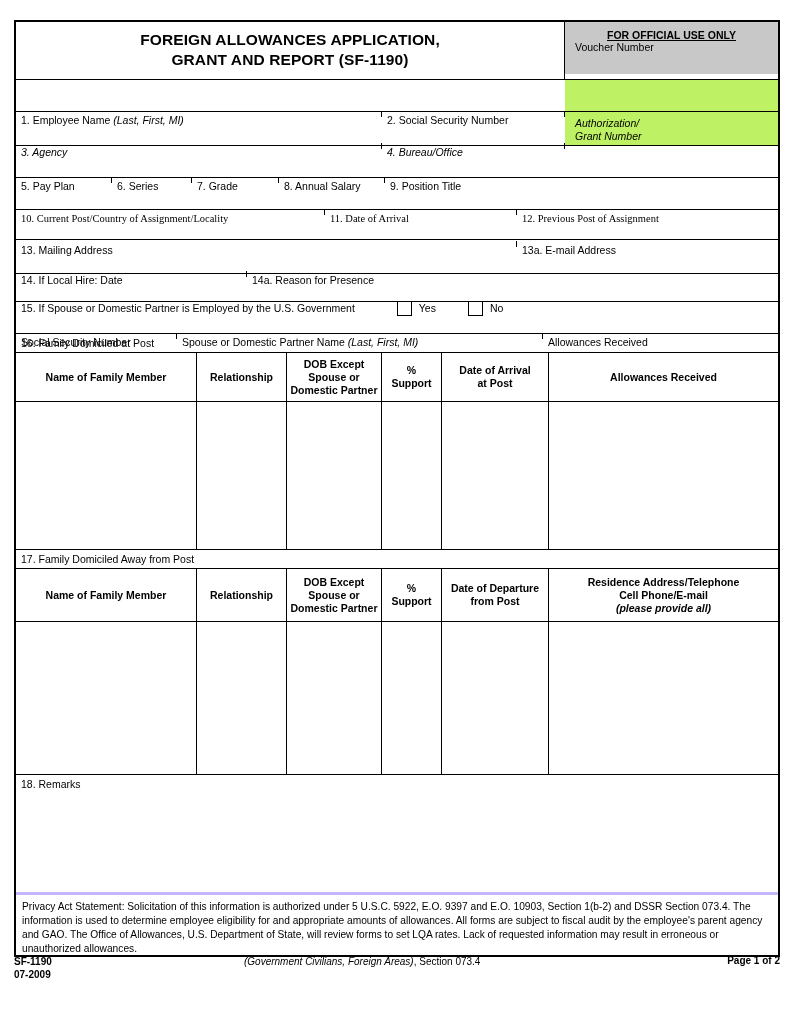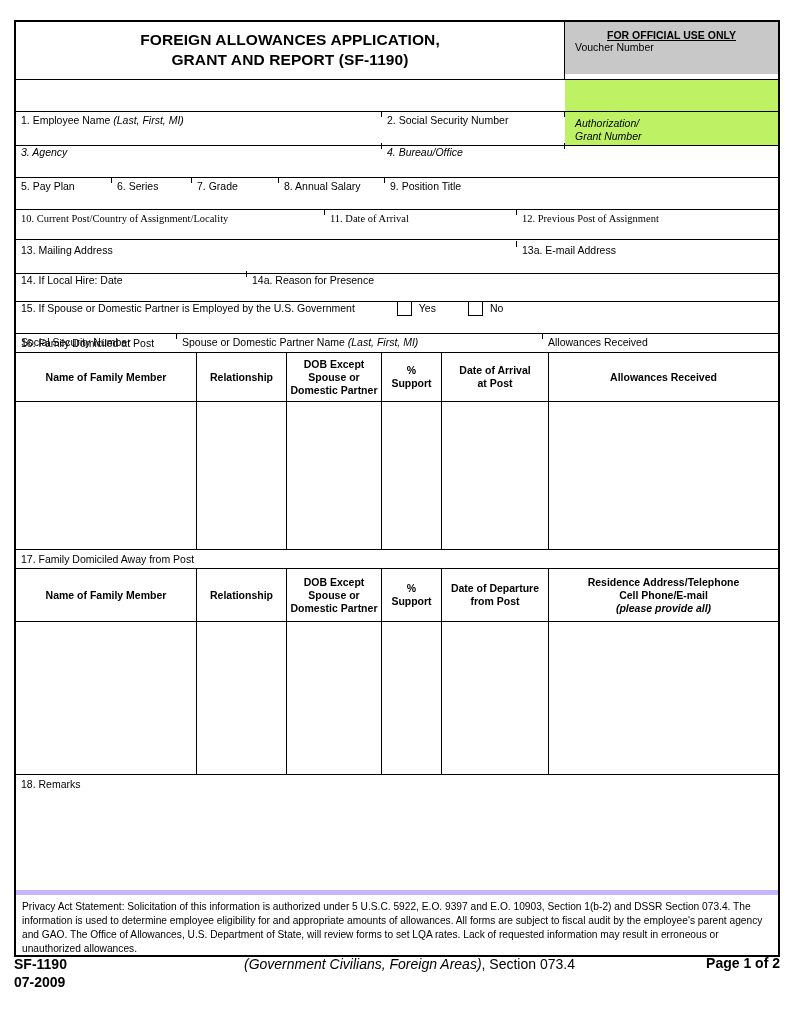--- a/index.html
+++ b/index.html
@@ -34,24 +34,24 @@
   .th{box-sizing:border-box;border-right:1px solid #000;font-weight:bold;font-size:10.5px;
       text-align:center;display:flex;flex-direction:column;align-items:center;justify-content:center;
       padding:4px 2px;line-height:1.22;}
   .th:last-child{border-right:none;}
   .tbodyrow{display:flex;}
   .td{box-sizing:border-box;border-right:1px solid #000;}
   .td:last-child{border-right:none;}
 
   .chk{display:inline-block;width:13px;height:13px;border:1.5px solid #000;vertical-align:-2px;background:#fff;}
 
-  .remarks{font-size:10.5px;padding:3px 5px;box-sizing:border-box;border-bottom:5px solid #c4b5fd;}
+  .remarks{font-size:10.5px;padding:3px 5px;box-sizing:border-box;border-bottom:3px solid #c4b5fd;}
   .privacy{font-size:10.2px;line-height:1.35;padding:5px 8px 5px 6px;box-sizing:border-box;text-align:left;}
 
-  .footer{position:absolute;left:14px;top:955px;width:766px;display:flex;font-size:14px;}
+  .footer{position:absolute;left:14px;top:955px;width:766px;display:flex;font-size:10px;}
   .f-left{width:230px;font-weight:bold;line-height:1.3;}
   .f-mid{flex:1;line-height:1.3;}
   .f-right{width:110px;text-align:right;font-weight:bold;}
 </style>
 </head>
 <body>
 
 <div class="page">
 
   <div class="form">

